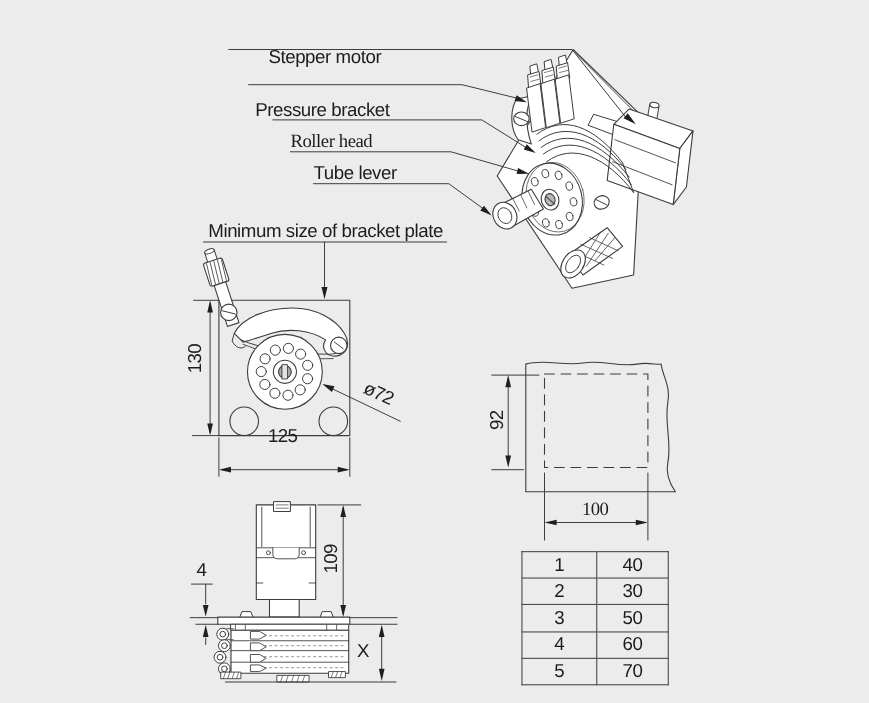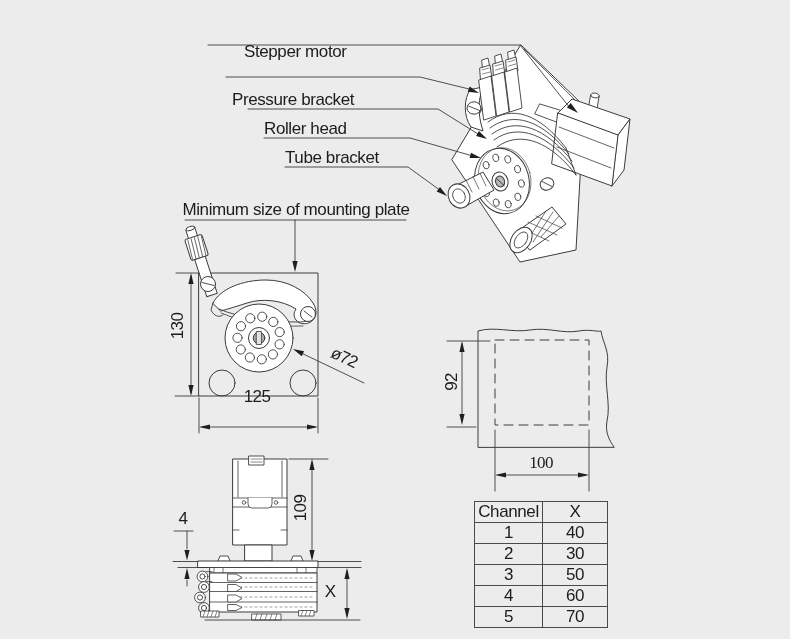--- a/index.html
+++ b/index.html
@@ -309,44 +309,40 @@
     <g stroke-width="0.9">
       <path d="M347,571 L347,616"></path>
       <polygon points="347,568 344.4,579 349.6,579" fill="#1f1f1f" stroke="none"></polygon>
       <polygon points="347,619 344.4,608 349.6,608" fill="#1f1f1f" stroke="none"></polygon>
     </g>
   </g>
 </svg>
 
 <div class="lbl" style="left:208px;top:42px;margin-left:36px;">Stepper motor</div>
 <div class="lbl" style="left:232px;top:90px;">Pressure bracket</div>
-<div class="lbl" style="left:264px;top:119px;">Roller head</div>
-<div class="lbl" style="left:285px;top:148px;">Tube bracket</div>
-
-<div class="lbl ctr" style="left:296px;top:200px;">Minimum size of mounting plate</div>
+<div class="lbl" style="left:264px;top:119px;font-family:Liberation Serif, serif;">Roller head</div>
+<div class="lbl" style="left:285px;top:148px;">Tube lever</div>
+
+<div class="lbl ctr" style="left:296px;top:200px;">Minimum size of bracket plate</div>
 
 <div class="dim rot90" style="left:178px;top:326px;">130</div>
 <div class="dim" style="left:257px;top:397px;">125</div>
 <div class="dim rot25" style="left:344px;top:358px;">ø72</div>
 <div class="dim rot90" style="left:452px;top:382px;">92</div>
 <div class="dim" style="left:541px;top:463px;font-family:Liberation Serif, serif;">100</div>
 <div class="dim rot90" style="left:301px;top:508px;">109</div>
 <div class="dim" style="left:183px;top:519px;">4</div>
 <div class="dim" style="left:330px;top:592px;">X</div>
 
 <table class="chan">
   <colgroup>
         <col class="c1">
         <col class="c2">
       </colgroup>
   <tbody>
-        <tr>
-    <th>Channel</th>
-    <th>X</th>
-  </tr>
   <tr>
     <td>1</td>
     <td>40</td>
   </tr>
   <tr>
     <td>2</td>
     <td>30</td>
   </tr>
   <tr>
     <td>3</td>

